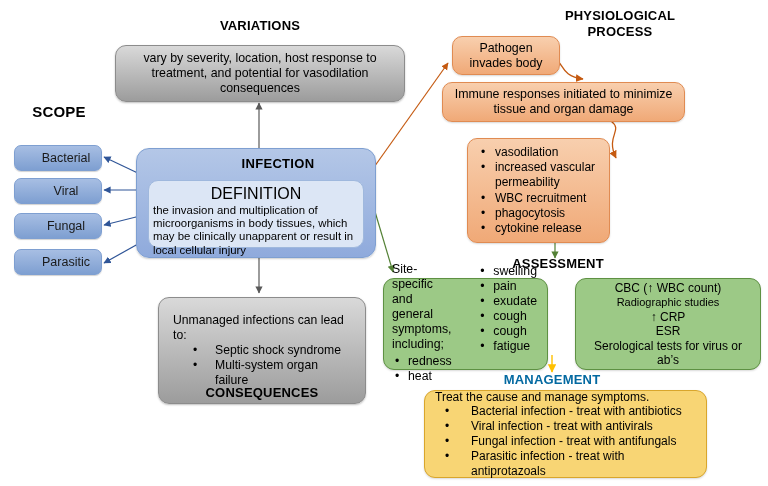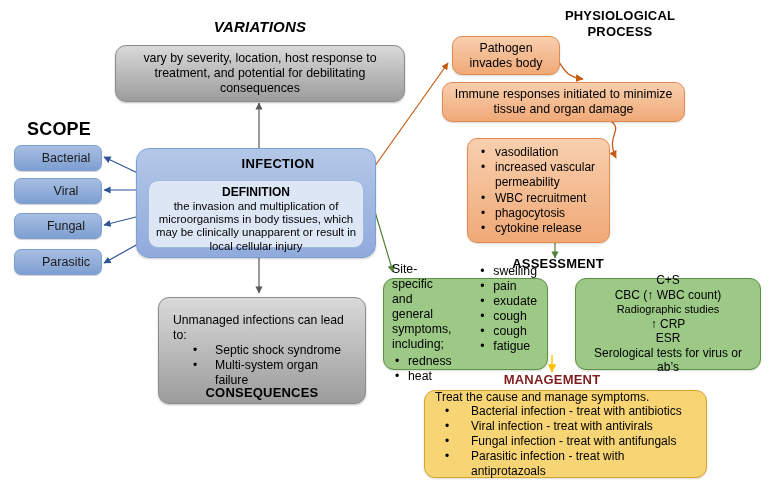--- a/index.html
+++ b/index.html
@@ -40,22 +40,22 @@
     align-items:center;
     justify-content:flex-start;
   }
   .infection-title{font-weight:bold;font-size:13px;letter-spacing:.3px;margin:3px 0 4px;padding-left:44px;}
   .definition-inner{
     position:absolute;left:11px;right:11px;top:31px;bottom:9px;
     background:#dce6f5;border:1px solid #9fb8dd;border-radius:10px;
     display:flex;flex-direction:column;align-items:center;justify-content:flex-start;
     padding-top:4px;
   }
-  .definition-title{font-weight:bold;font-size:12px;margin-bottom:1px;}
-  .definition-body{font-size:11.4px;line-height:13.2px;text-align:center;padding:0 4px;}
+  .definition-title{font-weight:normal;font-size:16px;margin-bottom:1px;}
+  .definition-body{font-size:11.4px;line-height:13.2px;text-align:left;padding:0 4px;}
 
   
   .grey-box{
     background:linear-gradient(180deg,#d9d9d9 0%,#9c9c9c 100%);
     border:1px solid #8c8c8c;border-radius:11px;
     box-shadow:0 1px 2px rgba(0,0,0,.25);
   }
   .variations-text{font-size:12.4px;line-height:15px;text-align:center;padding:0 12px;}
   .conseq-text{font-size:12.2px;line-height:15px;padding:0 14px;text-align:left;}
   .conseq-text ul{margin:0;padding-left:20px;list-style:none;}
@@ -93,21 +93,21 @@
     background:#f8d574;
     border:1px solid #d9a62c;border-radius:11px;
     box-shadow:0 1px 2px rgba(0,0,0,.15);
   }
   .yellow-text{font-size:12px;line-height:14.8px;padding:0 10px;text-align:left;}
   .yellow-text ul{margin:0;padding:0;list-style:none;}
   .yellow-text li{position:relative;padding-left:36px;}
   .yellow-text li:before{content:"\2022";position:absolute;left:10px;}
 
   .lbl-black{color:#000;}
-  .lbl-yellow{color:#7f1d1d;}
+  .lbl-yellow{color:#0369a1;}
 </style>
 </head>
 <body>
 
 <div id="canvas">
 
   <svg class="wires" viewBox="0 0 768 486">
     <defs>
       <marker id="ah-grey" markerWidth="7" markerHeight="7" refX="5.5" refY="3" orient="auto">
         <path d="M0,0 L6,3 L0,6 z" fill="#595959"></path>
@@ -141,27 +141,27 @@
 
     <path d="M611,121 C624,131 605,135 616,158" fill="none" stroke="#c55a11" stroke-width="1.3" marker-end="url(#ah-orange)"></path>
 
     <line x1="373" y1="205" x2="393" y2="272" stroke="#538135" stroke-width="1.2" marker-end="url(#ah-green)"></line>
 
     <line x1="555" y1="243" x2="555" y2="258" stroke="#538135" stroke-width="1.2" marker-end="url(#ah-green)"></line>
 
     <line x1="552" y1="355" x2="552" y2="372" stroke="#ffc000" stroke-width="1.4" marker-end="url(#ah-yellow)"></line>
   </svg>
 
-  <div class="sect-label lbl-black" style="left:175px;top:18px;width:170px;font-size:15px;font-style:italic;">VARIATIONS</div>
+  <div class="sect-label lbl-black" style="left:175px;top:18px;width:170px;font-size:13px;">VARIATIONS</div>
 
   <div class="node grey-box" style="left:115px;top:45px;width:290px;height:57px;">
-    <div class="variations-text">vary by severity, location, host response to treatment, and potential for debilitating consequences</div>
-  </div>
-
-  <div class="sect-label lbl-black" style="left:14px;top:119px;width:90px;font-size:18px;">SCOPE</div>
+    <div class="variations-text">vary by severity, location, host response to treatment, and potential for vasodilation consequences</div>
+  </div>
+
+  <div class="sect-label lbl-black" style="left:14px;top:103px;width:90px;font-size:15px;">SCOPE</div>
 
   <div class="node scope-box" style="left:14px;top:145px;width:88px;height:26px;">
     <span>Bacterial</span>
   </div>
   <div class="node scope-box" style="left:14px;top:178px;width:88px;height:26px;">
     <span>Viral</span>
   </div>
   <div class="node scope-box" style="left:14px;top:213px;width:88px;height:26px;">
     <span>Fungal</span>
   </div>
@@ -230,21 +230,20 @@
           <li>cough</li>
           <li>cough</li>
           <li>fatigue</li>
         </ul>
       </div>
     </div>
   </div>
 
   <div class="node green-box" style="left:575px;top:278px;width:186px;height:92px;">
     <div class="green-right">
-      <div>C+S</div>
       <div>CBC (↑ WBC count)</div>
       <div class="small">Radiographic studies</div>
       <div>↑ CRP</div>
       <div>ESR</div>
       <div>Serological tests for virus or ab’s</div>
     </div>
   </div>
 
   <div class="sect-label lbl-yellow" style="left:472px;top:372px;width:160px;font-size:13px;">MANAGEMENT</div>
 

